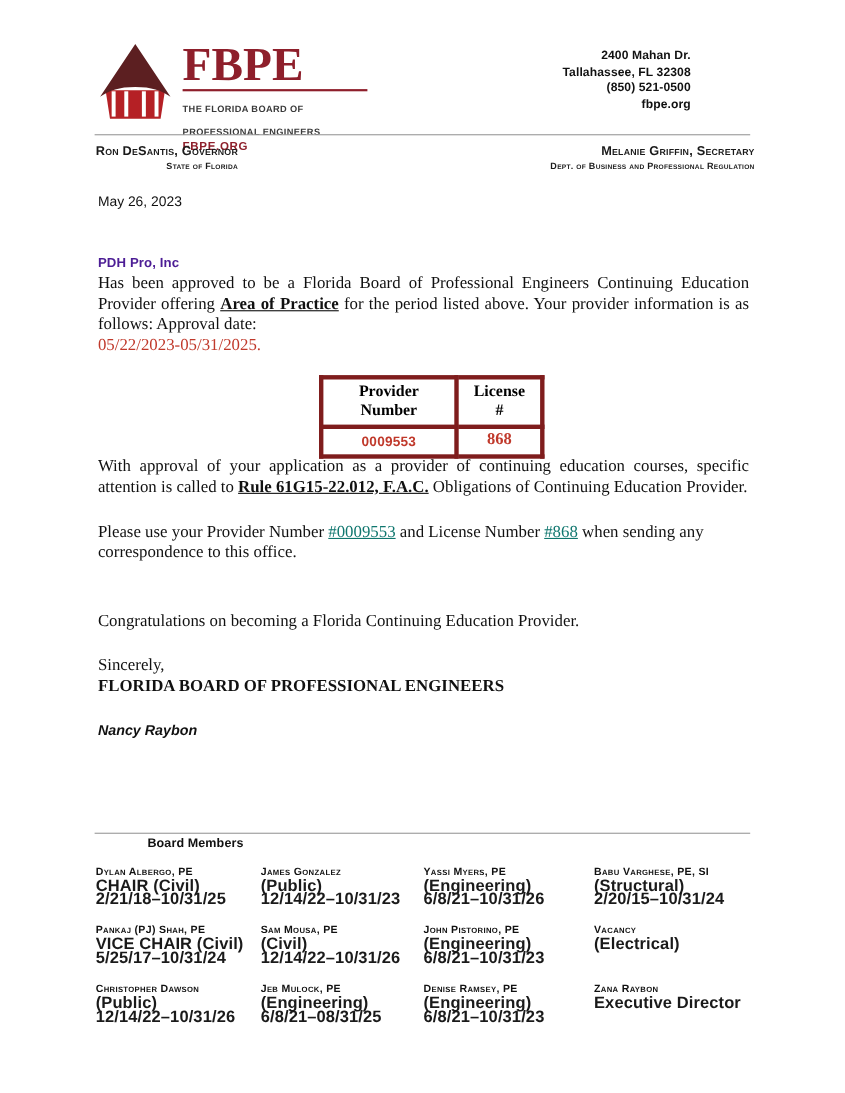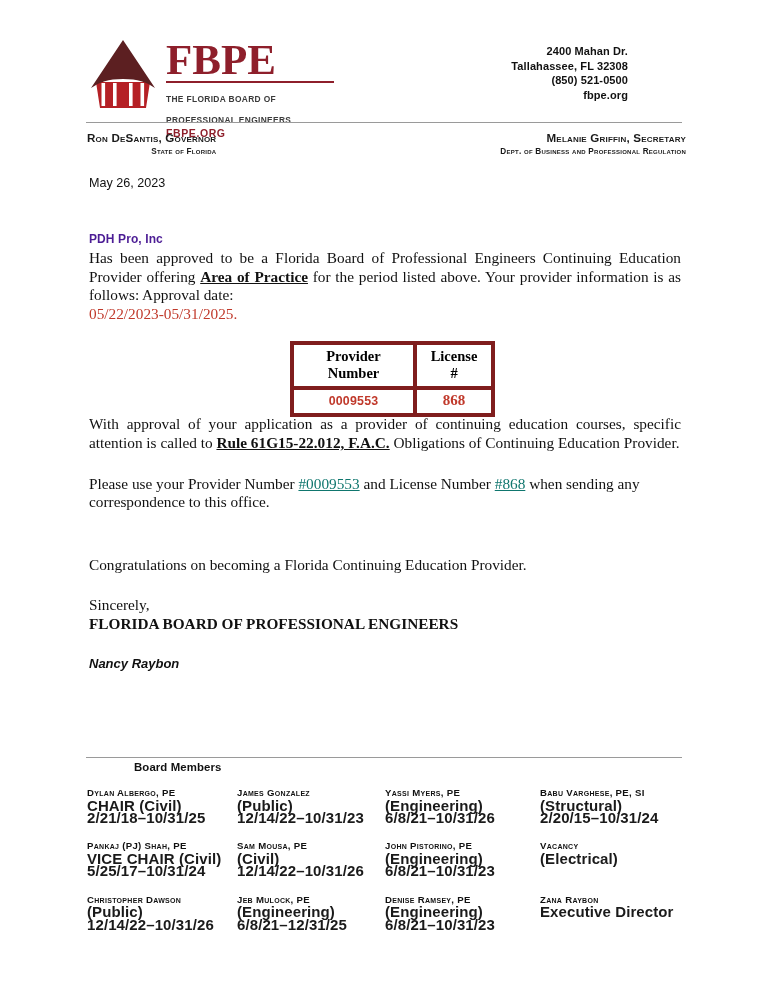--- a/index.html
+++ b/index.html
@@ -441,21 +441,21 @@
       </div>
 
       <div class="member">
         <div class="m-name">Christopher Dawson</div>
         <div class="m-cat">(Public)</div>
         <div class="m-term">12/14/22–10/31/26</div>
       </div>
       <div class="member">
         <div class="m-name">Jeb Mulock, PE</div>
         <div class="m-cat">(Engineering)</div>
-        <div class="m-term">6/8/21–12/31/25</div>
+        <div class="m-term">6/8/21–08/31/25</div>
       </div>
       <div class="member">
         <div class="m-name">Denise Ramsey, PE</div>
         <div class="m-cat">(Engineering)</div>
         <div class="m-term">6/8/21–10/31/23</div>
       </div>
       <div class="member">
         <div class="m-name">Zana Raybon</div>
         <div class="m-cat">Executive Director</div>
 

